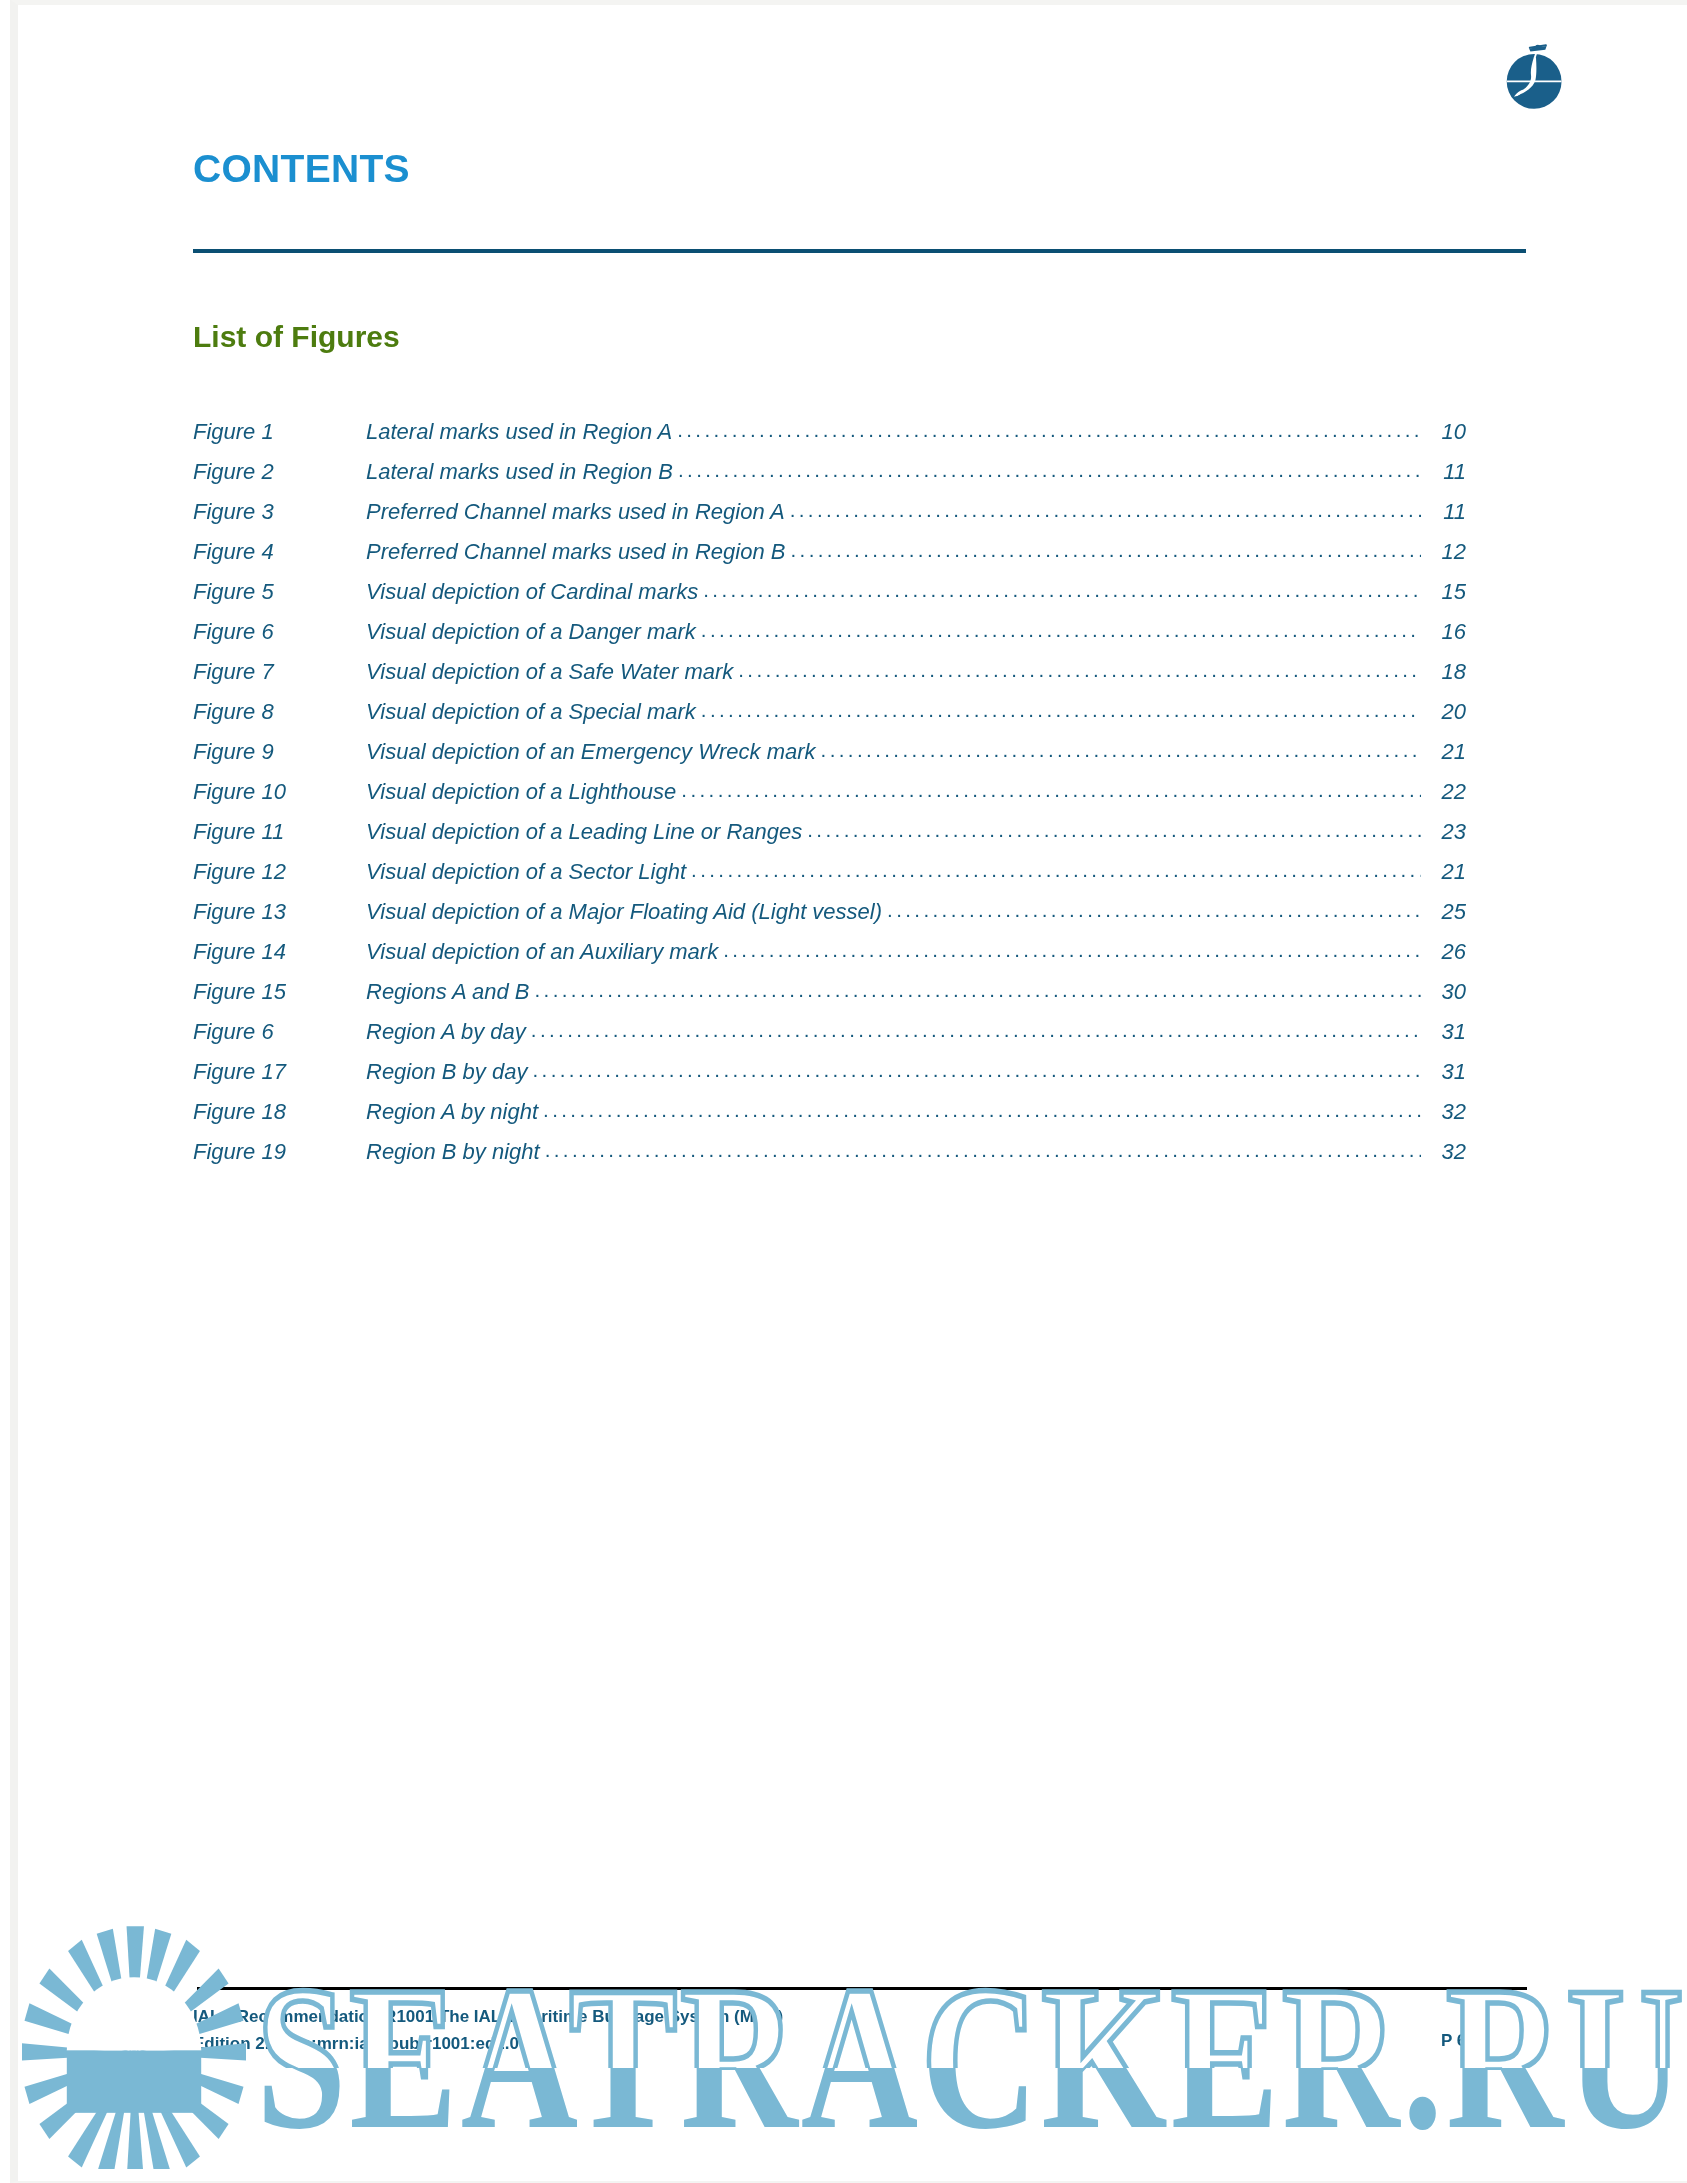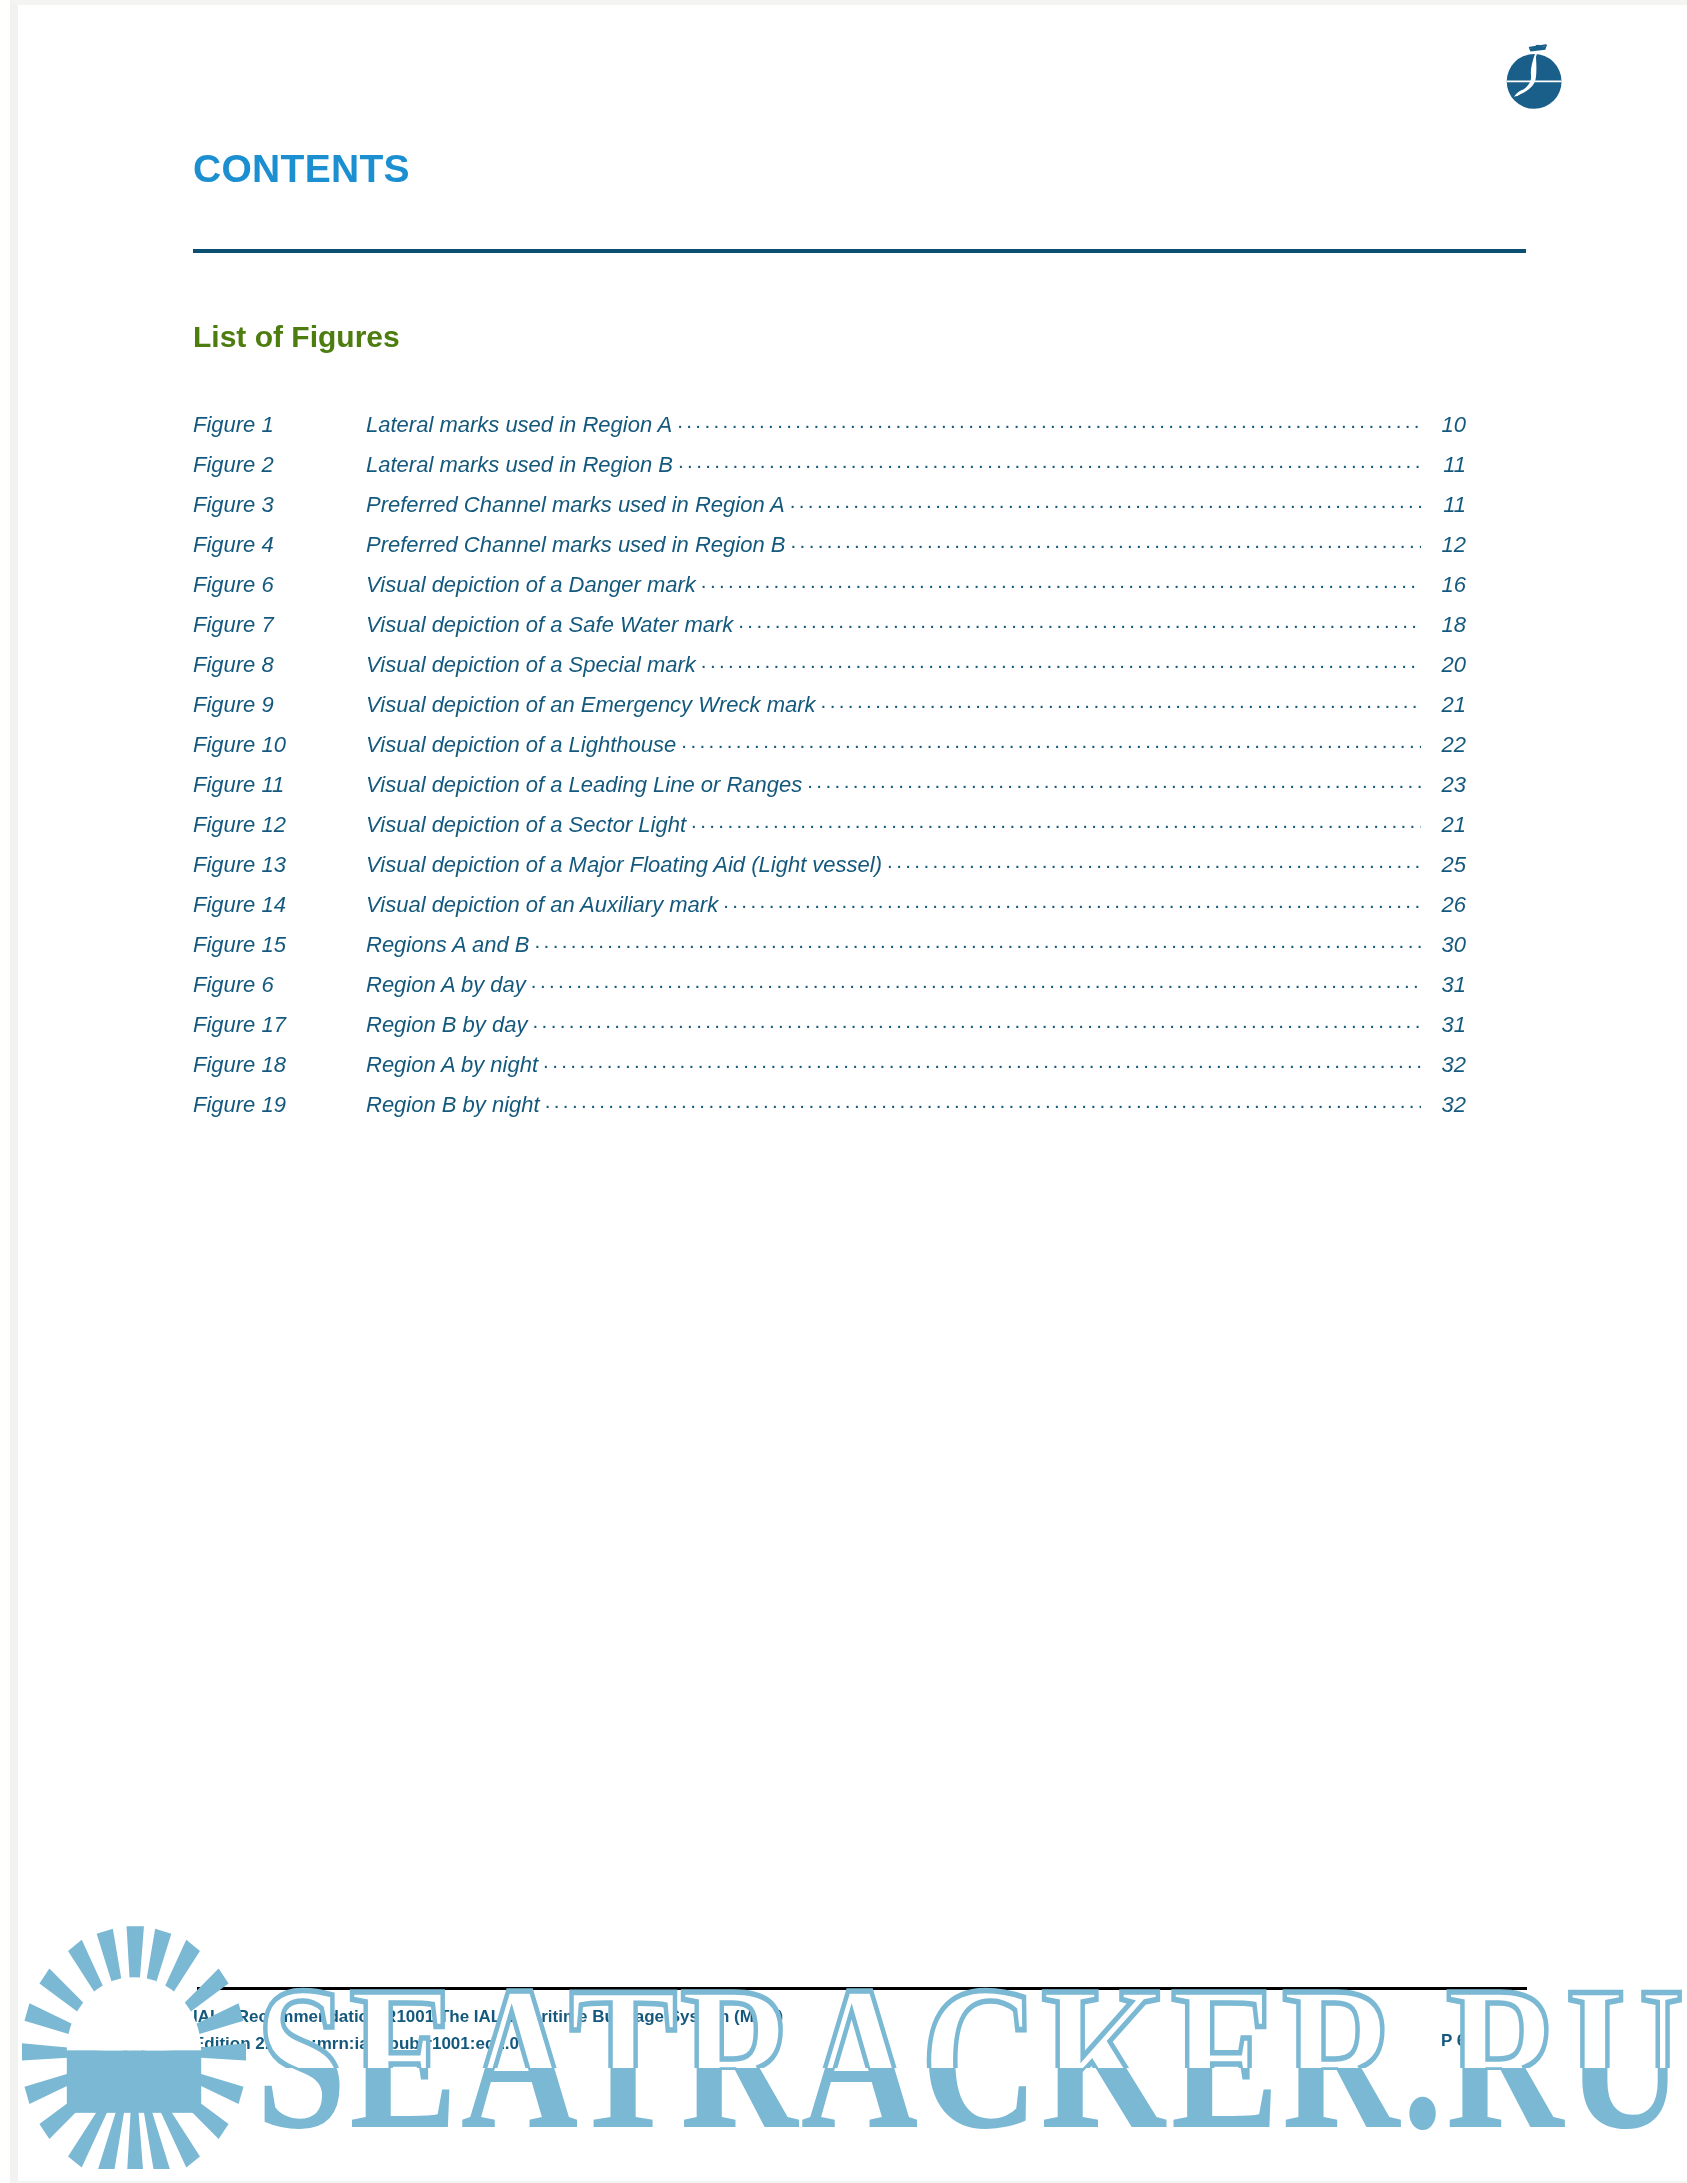--- a/index.html
+++ b/index.html
@@ -76,21 +76,21 @@
   
   #figure-list {
     position: absolute;
     left: 183px;
     top: 412px;
     width: 1273px;
   }
 
   .fig-row {
     display: flex;
-    align-items: flex-start;
+    align-items: center;
     height: 40px;
     font-style: italic;
     font-size: 22px;
     color: #14597d;
     white-space: nowrap;
   }
 
   .fig-label {
     width: 173px;
     flex: 0 0 173px;
@@ -234,20 +234,26 @@
       <span class="fig-page">11</span>
     </div>
 
     <div class="fig-row">
       <span class="fig-label">Figure 4</span>
       <span class="fig-title">Preferred Channel marks used in Region B</span>
       <span class="fig-leader"></span>
       <span class="fig-page">12</span>
     </div>
 
+    <div class="fig-row">
+      <span class="fig-label">Figure 5</span>
+      <span class="fig-title">Visual depiction of Cardinal marks</span>
+      <span class="fig-leader"></span>
+      <span class="fig-page">15</span>
+    </div>
 
     <div class="fig-row">
       <span class="fig-label">Figure 6</span>
       <span class="fig-title">Visual depiction of a Danger mark</span>
       <span class="fig-leader"></span>
       <span class="fig-page">16</span>
     </div>
 
     <div class="fig-row">
       <span class="fig-label">Figure 7</span>

